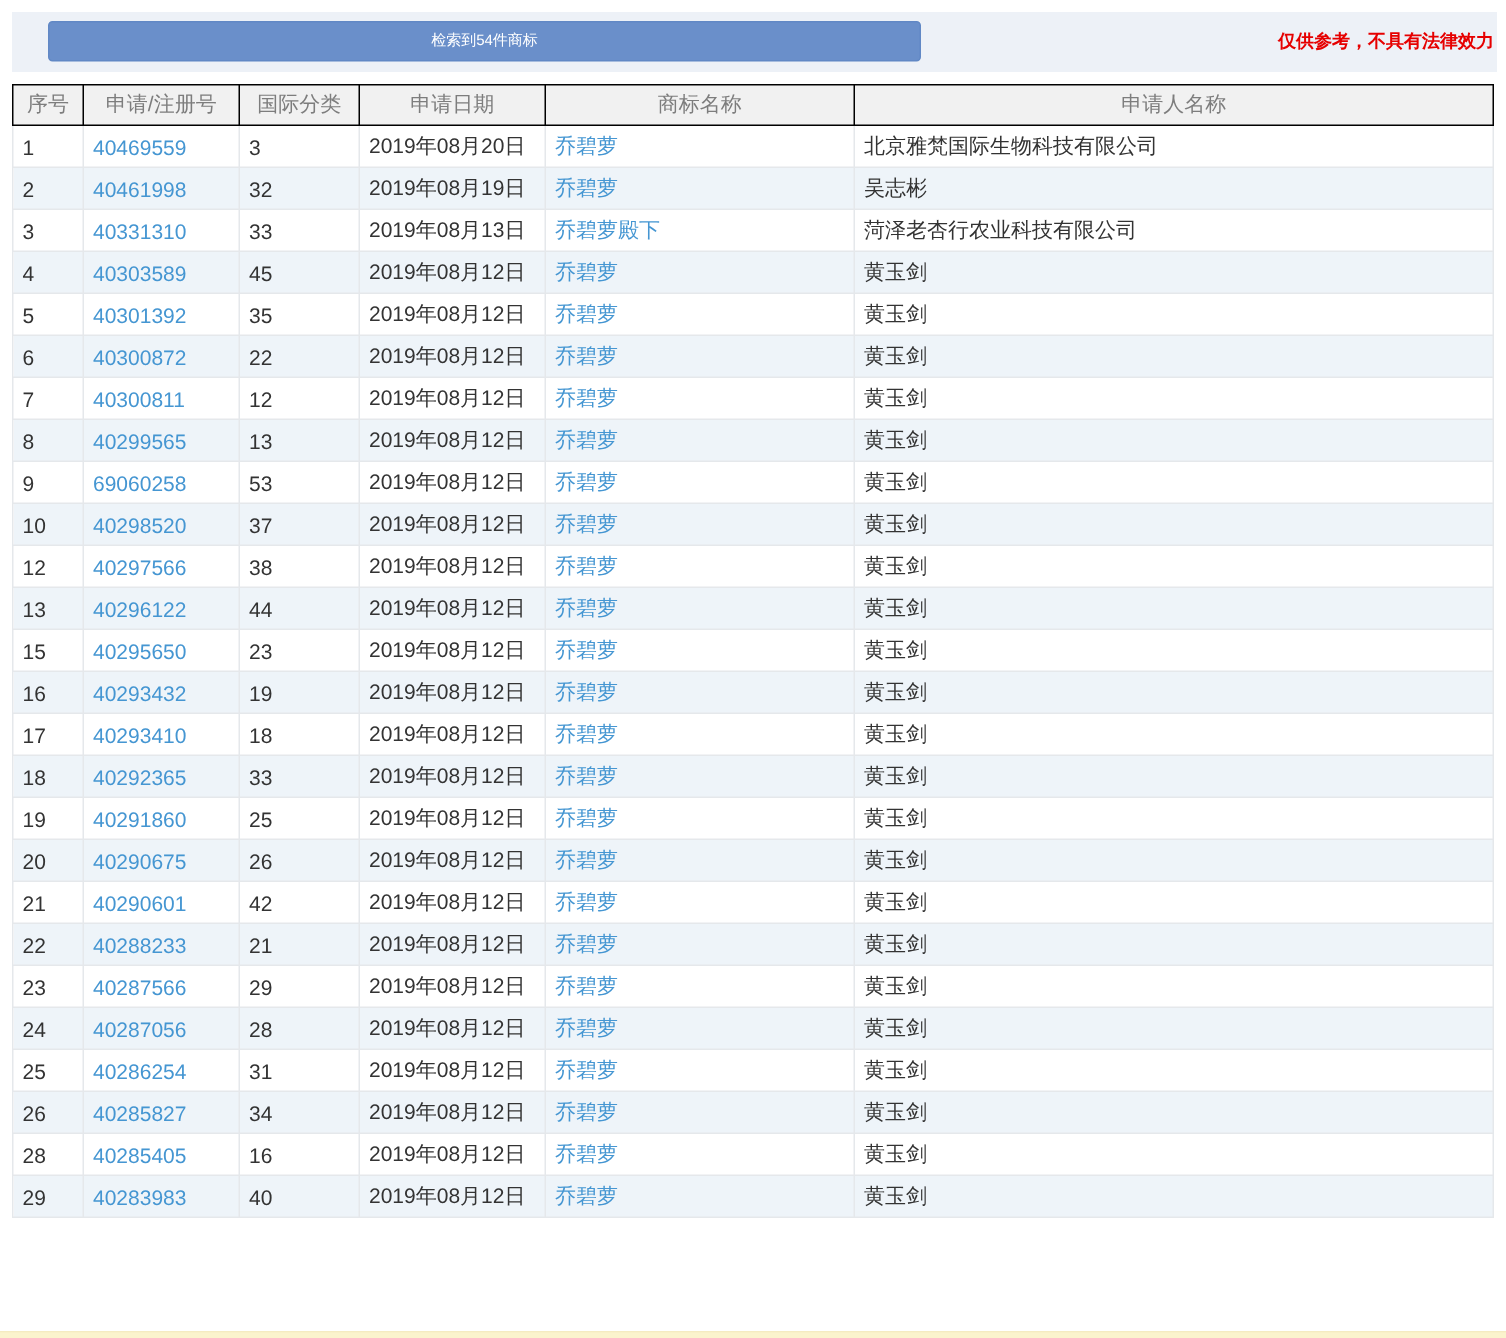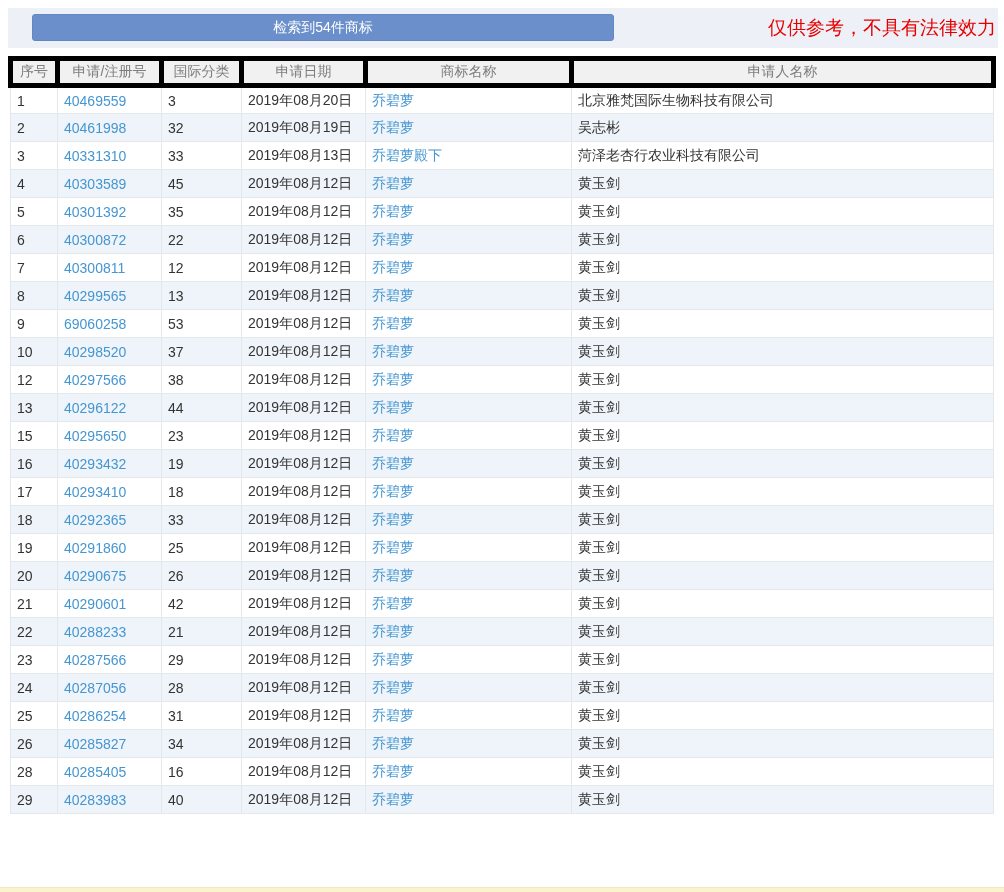--- a/index.html
+++ b/index.html
@@ -17,54 +17,54 @@
     background: #edf1f7;
   }
   .search-btn {
     position: absolute;
     left: 24px; top: 6px;
     width: 582px; height: 27px;
     background: #6a8fca;
     border: 1px solid #6188c5;
     border-radius: 3px;
     color: #ffffff;
-    font-size: 14px;
+    font-size: 10px;
     line-height: 25px;
     text-align: center;
     cursor: pointer;
     font-family: inherit;
   }
   .disclaimer {
     position: absolute;
     right: 2px; top: 50%;
     transform: translateY(-50%);
     color: #e60000;
-    font-weight: normal;
-    font-size: 19px;
+    font-weight: bold;
+    font-size: 12px;
     white-space: nowrap;
   }
   
   table.results {
     width: 988px;
     margin: 8px auto 0 auto;
     border-collapse: collapse;
     table-layout: fixed;
   }
   table.results col.c-index  { width: 47px; }
   table.results col.c-regno  { width: 104px; }
   table.results col.c-class  { width: 80px; }
   table.results col.c-date   { width: 124px; }
   table.results col.c-name   { width: 206px; }
   table.results th {
     background: #f1f1f1;
     color: #7d7d7d;
     font-weight: normal;
     font-size: 14px;
     height: 27px;
-    border: 5px solid #000000;
+    border: 1px solid #000000;
     text-align: center;
     white-space: nowrap;
   }
   table.results td {
     height: 28px;
     border: 1px solid #e5e8eb;
     font-size: 14px;
     color: #333333;
     padding: 0 6px;
     text-align: left;

